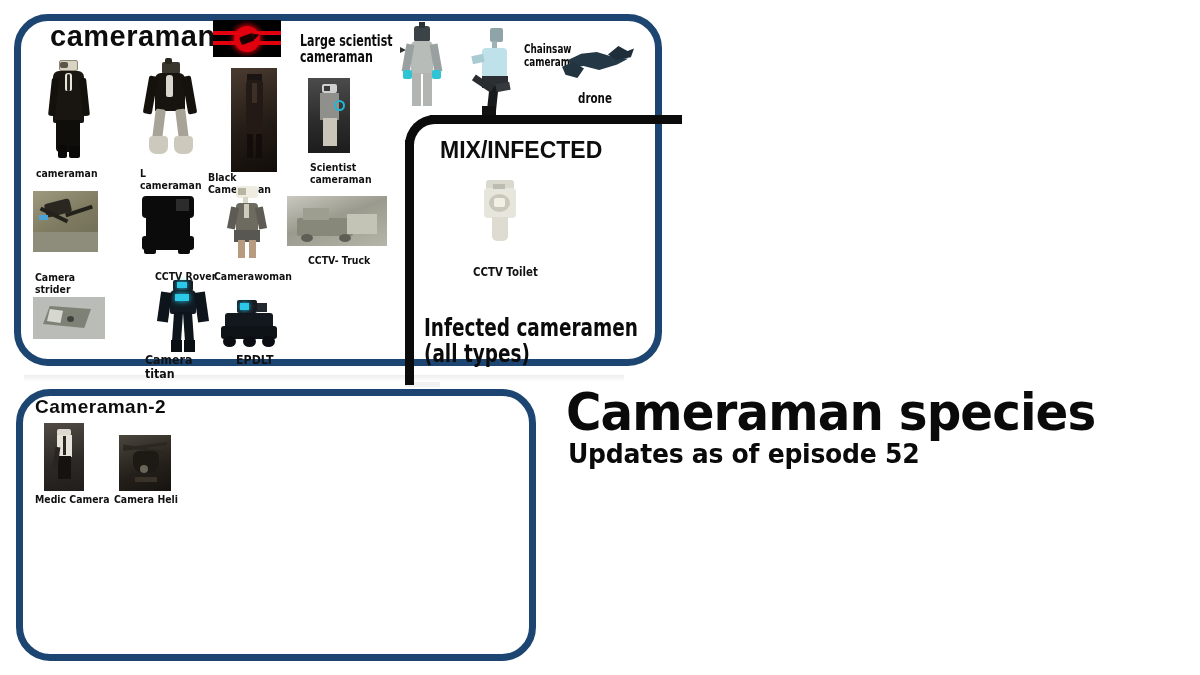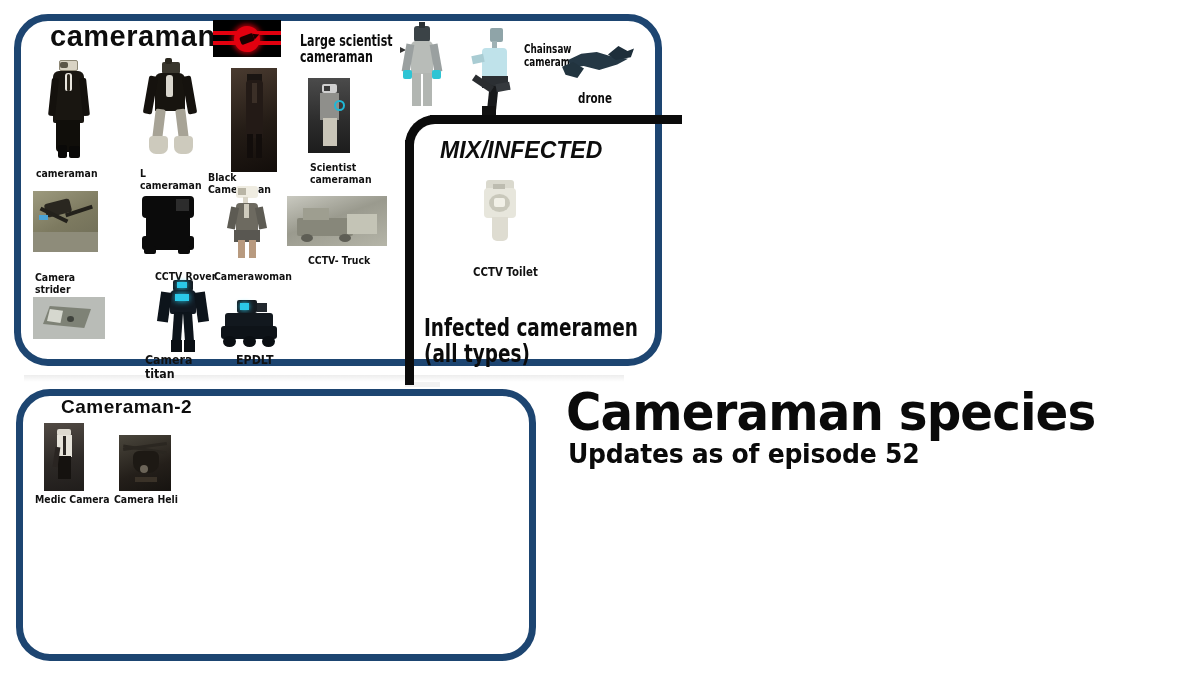--- a/index.html
+++ b/index.html
@@ -39,21 +39,21 @@
   
   .cat-title {
     position: absolute;
     font-weight: 700;
     color: #0d0d0d;
     letter-spacing: .5px;
     white-space: nowrap;
   }
   #title-cameraman { left: 50px; top: 20px; font-size: 29px; }
   #title-mix       { left: 440px; top: 137px; font-size: 23px; letter-spacing: 0px; }
-  #title-cam2      { left: 35px;  top: 396px; font-size: 19px; margin-left: 26px; }
+  #title-cam2      { left: 35px;  top: 396px; font-size: 19px; }
 
   .hdr-cond {
     position: absolute;
     font-family: "DejaVu Sans", sans-serif;
     font-weight: 700;
     font-stretch: condensed;
     color: #0b0b0b;
     line-height: 1.05;
     white-space: pre-line;
     transform: scaleX(.82);
@@ -319,21 +319,21 @@
     <div style="position:absolute;left:43px;top:36px;width:13px;height:11px;background:#0a0e12;border-radius:50%;"></div>
   </div>
   <div class="fig-label" style="left:236px;top:353px;width:70px;font-size:13px;">EPDLT</div>
 
   <div id="infected-box" class="black-box"></div>
 
   <div style="position:absolute;left:430px;top:115px;width:252px;height:9px;background:#0b0b0b;z-index:7;"></div>
 
   <div style="position:absolute;left:405px;top:140px;width:9px;height:245px;background:#0b0b0b;z-index:7;"></div>
 
-  <div id="title-mix" class="cat-title" style="z-index:8;font-style:italic;">MIX/INFECTED</div>
+  <div id="title-mix" class="cat-title" style="z-index:8;">MIX/INFECTED</div>
 
   <div class="fig" style="left:476px;top:180px;width:50px;height:70px;z-index:8;">
     <div style="position:absolute;left:10px;top:0;width:28px;height:10px;background:#dad9ce;border-radius:3px 3px 0 0;"></div>
     <div style="position:absolute;left:8px;top:8px;width:32px;height:30px;background:#e7e6dc;border-radius:4px;"></div>
     <div style="position:absolute;left:13px;top:14px;width:21px;height:18px;background:#c9c8bb;border-radius:50%;"></div>
     <div style="position:absolute;left:18px;top:18px;width:11px;height:9px;background:#f1f0e7;border-radius:2px;"></div>
     <div style="position:absolute;left:17px;top:4px;width:12px;height:5px;background:#bdbcb0;"></div>
     <div style="position:absolute;left:16px;top:37px;width:16px;height:24px;background:#dedcd1;border-radius:0 0 5px 5px;"></div>
   </div>
   <div class="fig-label" style="left:473px;top:266px;width:90px;font-size:12px;z-index:8;">CCTV Toilet</div>

